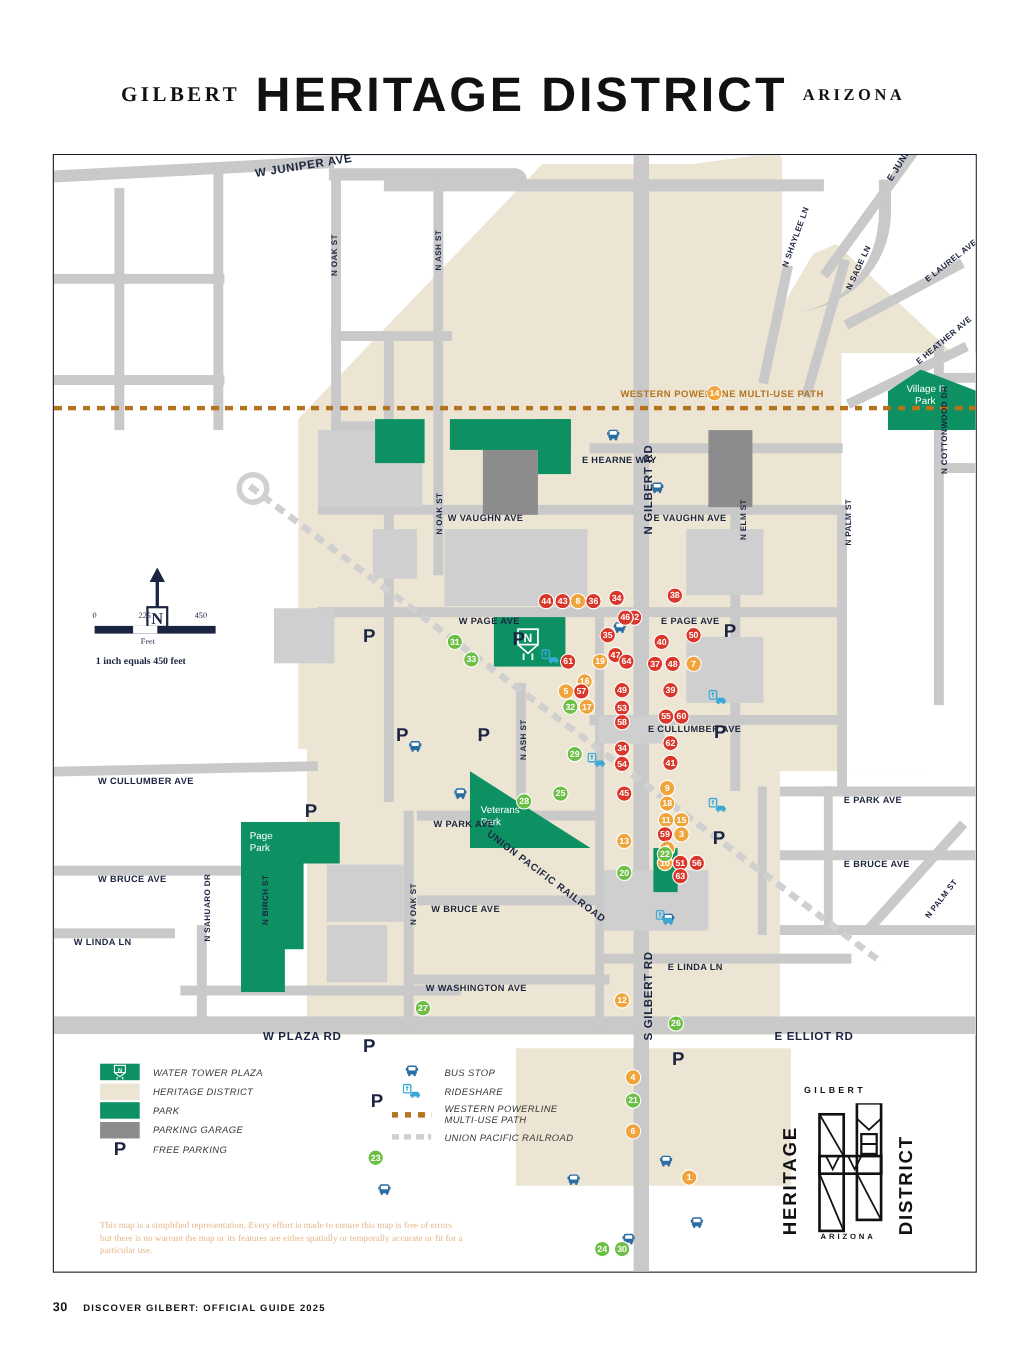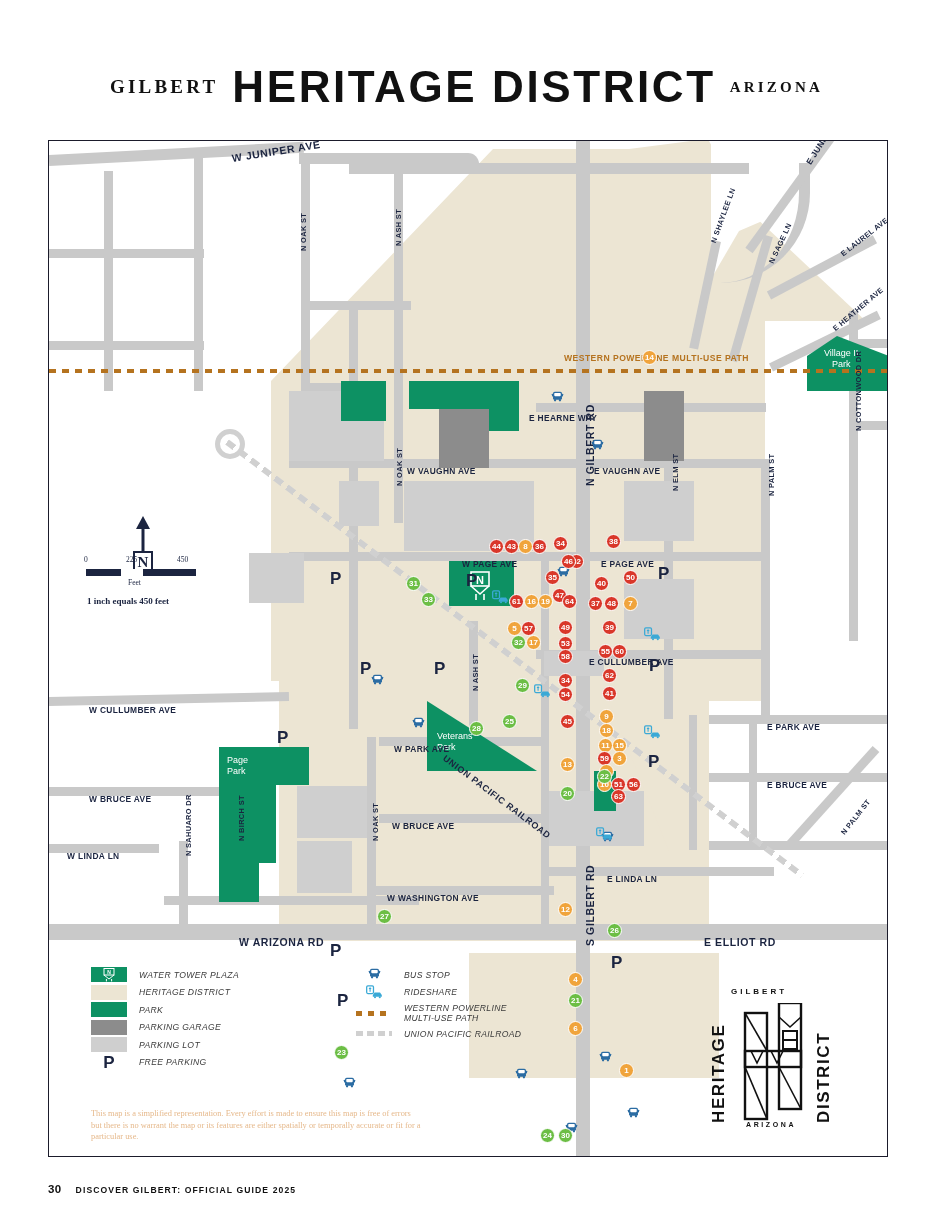--- a/index.html
+++ b/index.html
@@ -221,21 +221,21 @@
       <div class="st mid" style="left: 755px; top: 20px; transform-origin: left top; transform: rotate(-58deg);">E JUNIPER AVE</div>
       <div class="st " style="left: 790px; top: 110px; transform-origin: left top; transform: rotate(-38deg);">E LAUREL AVE</div>
       <div class="st " style="left: 782px; top: 185px; transform-origin: left top; transform: rotate(-40deg);">E HEATHER AVE</div>
       <div class="st " style="left: 250px; top: 110px; transform-origin: left top; transform: rotate(-90deg);">N OAK ST</div>
       <div class="st " style="left: 345px; top: 105px; transform-origin: left top; transform: rotate(-90deg);">N ASH ST</div>
       <div class="st " style="left: 660px; top: 100px; transform-origin: left top; transform: rotate(-70deg);">N SHAYLEE LN</div>
       <div class="st " style="left: 718px; top: 120px; transform-origin: left top; transform: rotate(-65deg);">N SAGE LN</div>
       <div class="st mid" style="left: 480px; top: 272px;">E HEARNE WAY</div>
       <div class="st mid" style="left: 358px; top: 325px;">W VAUGHN AVE</div>
       <div class="st mid" style="left: 545px; top: 325px;">E VAUGHN AVE</div>
-      <div class="st mid" style="left: 368px; top: 418px; margin-left: 45px;">W PAGE AVE</div>
+      <div class="st mid" style="left: 368px; top: 418px;">W PAGE AVE</div>
       <div class="st mid" style="left: 552px; top: 418px;">E PAGE AVE</div>
       <div class="st mid" style="left: 540px; top: 516px;">E CULLUMBER AVE</div>
       <div class="st mid" style="left: 40px; top: 564px;">W CULLUMBER AVE</div>
       <div class="st mid" style="left: 718px; top: 581px;">E PARK AVE</div>
       <div class="st mid" style="left: 345px; top: 603px;">W PARK AVE</div>
       <div class="st mid" style="left: 40px; top: 653px;">W BRUCE AVE</div>
       <div class="st mid" style="left: 718px; top: 639px;">E BRUCE AVE</div>
       <div class="st mid" style="left: 343px; top: 680px;">W BRUCE AVE</div>
       <div class="st mid" style="left: 18px; top: 710px;">W LINDA LN</div>
       <div class="st mid" style="left: 558px; top: 733px;">E LINDA LN</div>
@@ -244,21 +244,21 @@
       <div class="st " style="left: 135px; top: 715px; transform-origin: left top; transform: rotate(-90deg);">N SAHUARO DR</div>
       <div class="st " style="left: 322px; top: 700px; transform-origin: left top; transform: rotate(-90deg);">N OAK ST</div>
       <div class="st " style="left: 422px; top: 550px; transform-origin: left top; transform: rotate(-90deg);">N ASH ST</div>
       <div class="st " style="left: 346px; top: 345px; transform-origin: left top; transform: rotate(-90deg);">N OAK ST</div>
       <div class="st big" style="left: 535px; top: 345px; transform-origin: left top; transform: rotate(-90deg);">N GILBERT RD</div>
       <div class="st big" style="left: 535px; top: 805px; transform-origin: left top; transform: rotate(-90deg);">S GILBERT RD</div>
       <div class="st " style="left: 622px; top: 350px; transform-origin: left top; transform: rotate(-90deg);">N ELM ST</div>
       <div class="st " style="left: 718px; top: 355px; transform-origin: left top; transform: rotate(-90deg);">N PALM ST</div>
       <div class="st " style="left: 805px; top: 290px; transform-origin: left top; transform: rotate(-90deg);">N COTTONWOOD DR</div>
       <div class="st " style="left: 790px; top: 690px; transform-origin: left top; transform: rotate(-52deg);">N PALM ST</div>
-      <div class="st big" style="left: 190px; top: 795px;">W ARIZONA RD</div>
+      <div class="st big" style="left: 190px; top: 795px;">W PLAZA RD</div>
       <div class="st big" style="left: 655px; top: 795px;">E ELLIOT RD</div>
     </div>
 
   <div id="free-parking-layer">
       <div class="pfree" style="left: 281px; top: 428px;">P</div>
       <div class="pfree" style="left: 417px; top: 430px;">P</div>
       <div class="pfree" style="left: 609px; top: 423px;">P</div>
       <div class="pfree" style="left: 311px; top: 518px;">P</div>
       <div class="pfree" style="left: 385px; top: 518px;">P</div>
       <div class="pfree" style="left: 600px; top: 515px;">P</div>
@@ -415,21 +415,21 @@
       <div class="mk red" style="left: 496px; top: 429px;">35</div>
       <div class="mk red" style="left: 557px; top: 393px;">38</div>
       <div class="mk red" style="left: 545px; top: 435px;">40</div>
       <div class="mk red" style="left: 574px; top: 429px;">50</div>
       <div class="mk red" style="left: 539px; top: 455px;">37</div>
       <div class="mk red" style="left: 555px; top: 455px;">48</div>
       <div class="mk orange" style="left: 574px; top: 455px;">7</div>
       <div class="mk green" style="left: 357px; top: 435px; text-align: right;">31</div>
       <div class="mk green" style="left: 372px; top: 451px;">33</div>
       <div class="mk red" style="left: 460px; top: 453px;">61</div>
-      <div class="mk orange" style="left: 475px; top: 453px;">16</div>
+      <div class="mk orange" style="left: 475px; top: 471px;">16</div>
       <div class="mk orange" style="left: 489px; top: 453px;">19</div>
       <div class="mk red" style="left: 503px; top: 447px;">47</div>
       <div class="mk red" style="left: 513px; top: 453px;">64</div>
       <div class="mk orange" style="left: 458px; top: 480px;">5</div>
       <div class="mk red" style="left: 472px; top: 480px;">57</div>
       <div class="mk green" style="left: 462px; top: 494px;">32</div>
       <div class="mk orange" style="left: 477px; top: 494px;">17</div>
       <div class="mk red" style="left: 509px; top: 479px;">49</div>
       <div class="mk red" style="left: 509px; top: 495px;">53</div>
       <div class="mk red" style="left: 509px; top: 508px;">58</div>
@@ -488,24 +488,20 @@
         </div>
         <div class="lg-row">
           <div class="lg-sw" style="background: rgb(13, 145, 99);"></div>
           <div class="lg-txt">PARK</div>
         </div>
         <div class="lg-row">
           <div class="lg-sw" style="background: rgb(140, 140, 140);"></div>
           <div class="lg-txt">PARKING GARAGE</div>
         </div>
         <div class="lg-row">
-          <div class="lg-sw" style="background: rgb(207, 207, 207);"></div>
-          <div class="lg-txt">PARKING LOT</div>
-        </div>
-        <div class="lg-row">
           <div class="lg-sw">
             <div style="font:700 17px 'Liberation Sans',sans-serif;color:#1b2440;text-align:center;line-height:15px;">P</div>
           </div>
           <div class="lg-txt">FREE PARKING</div>
         </div>
       </div>
     <div id="legend-col2">
         <div class="lg-row">
           <div class="lg-sw">
             <div style="display:flex;justify-content:center;">

